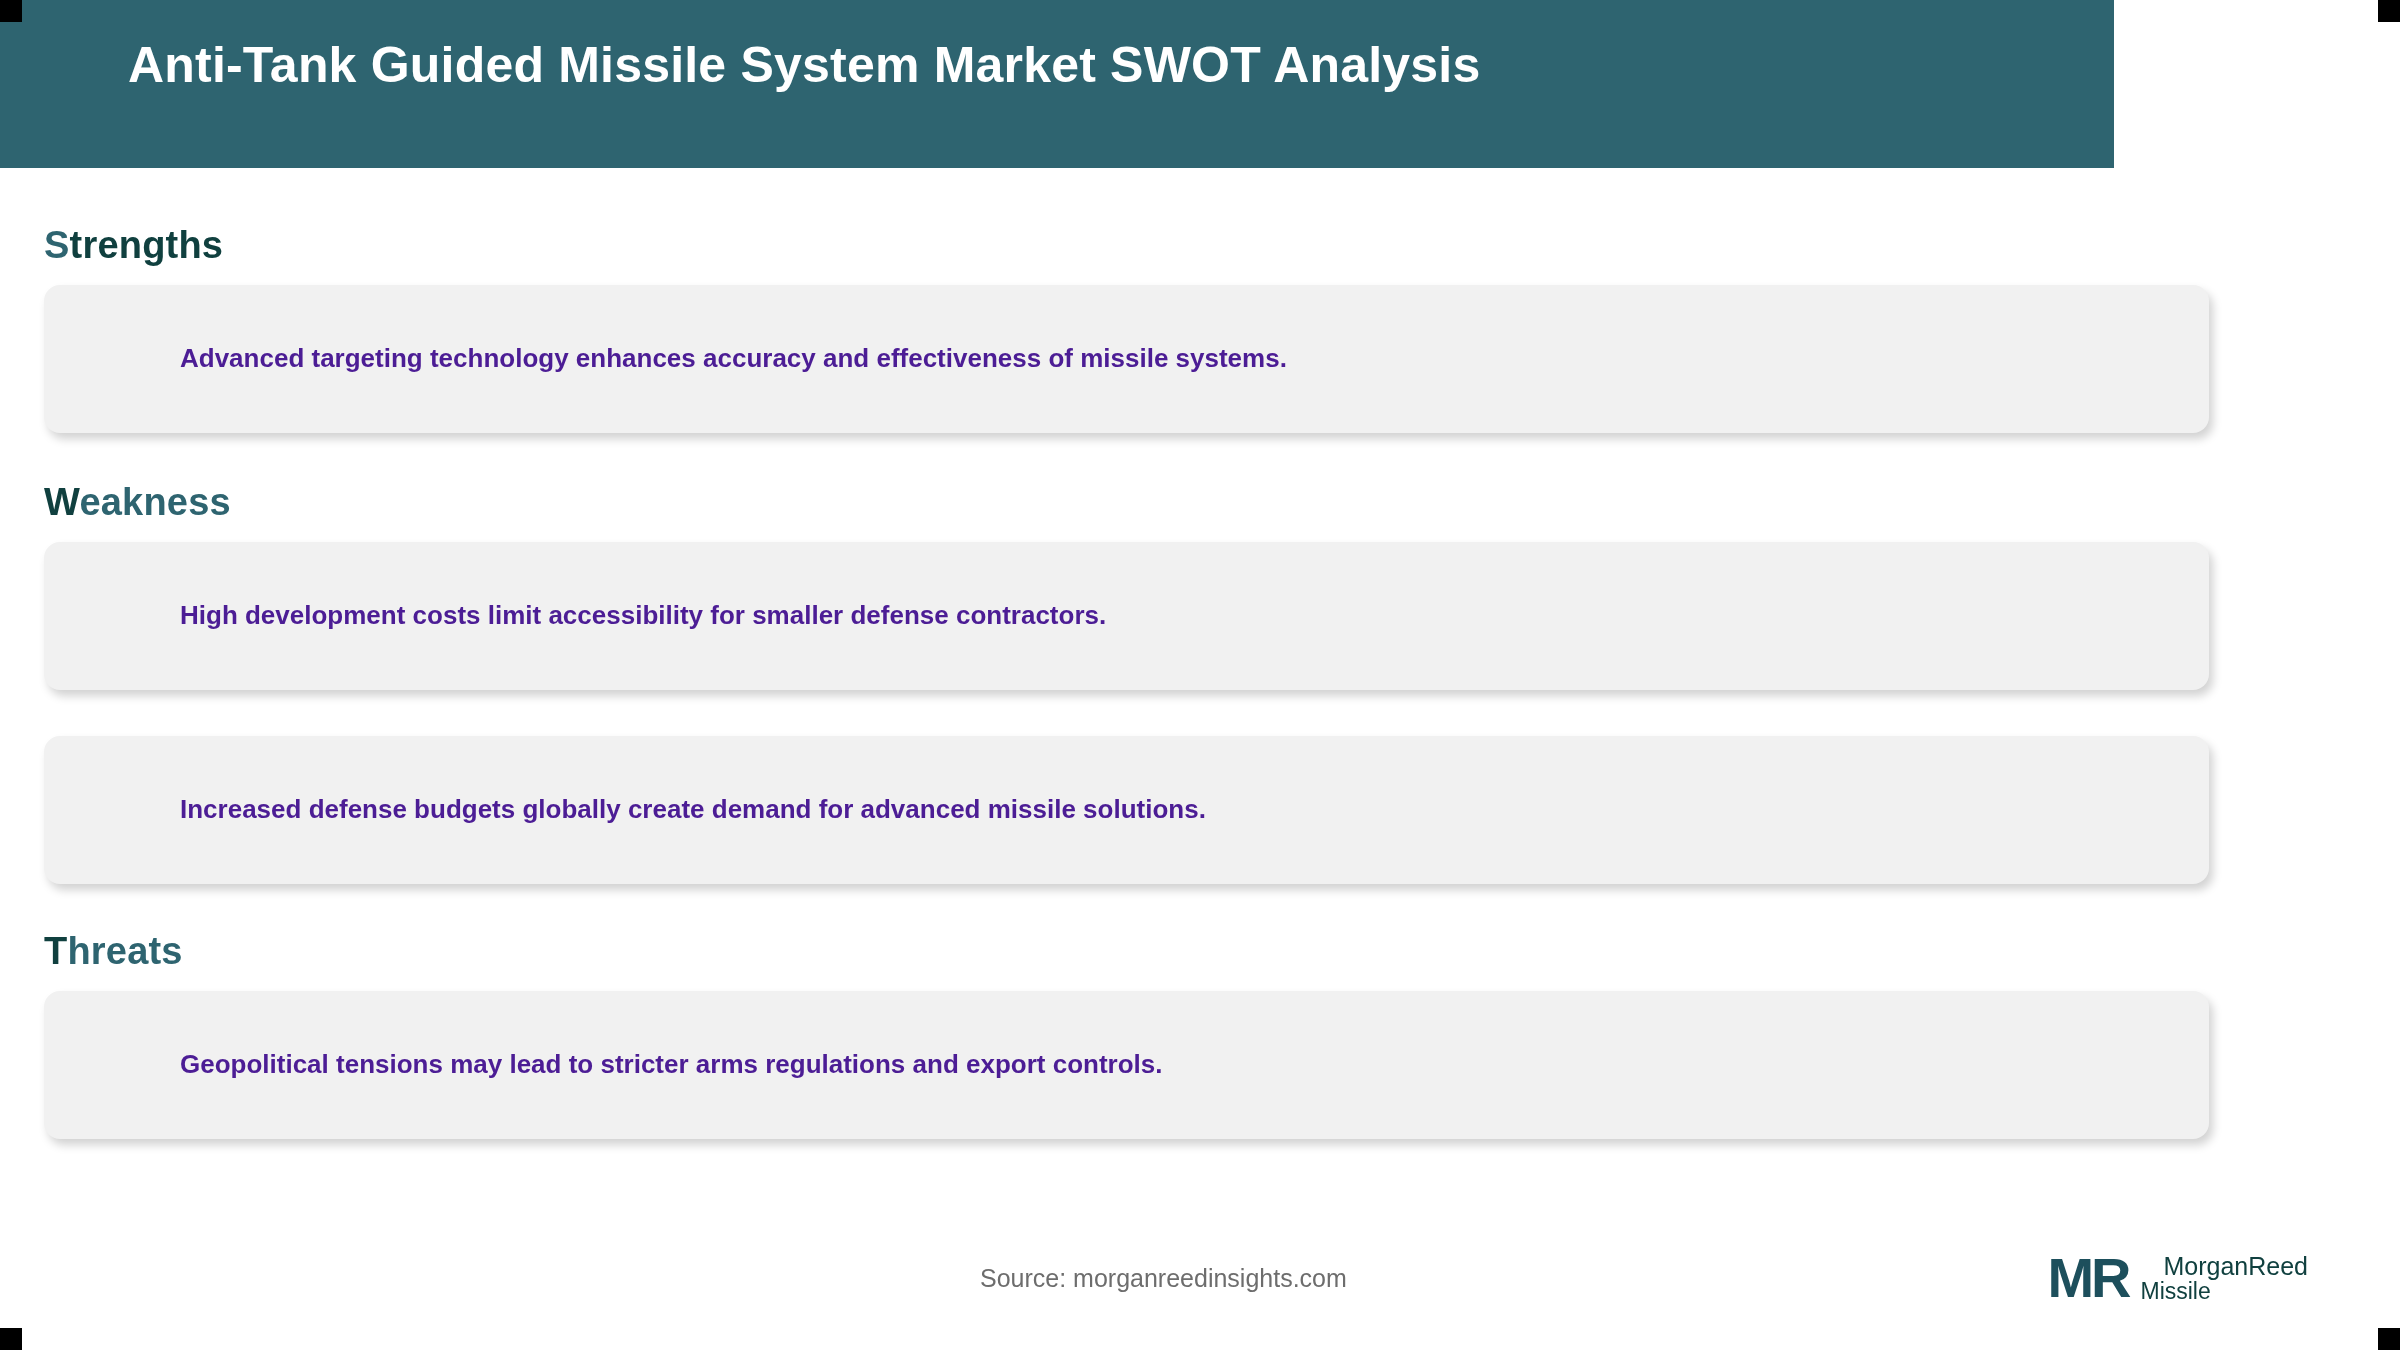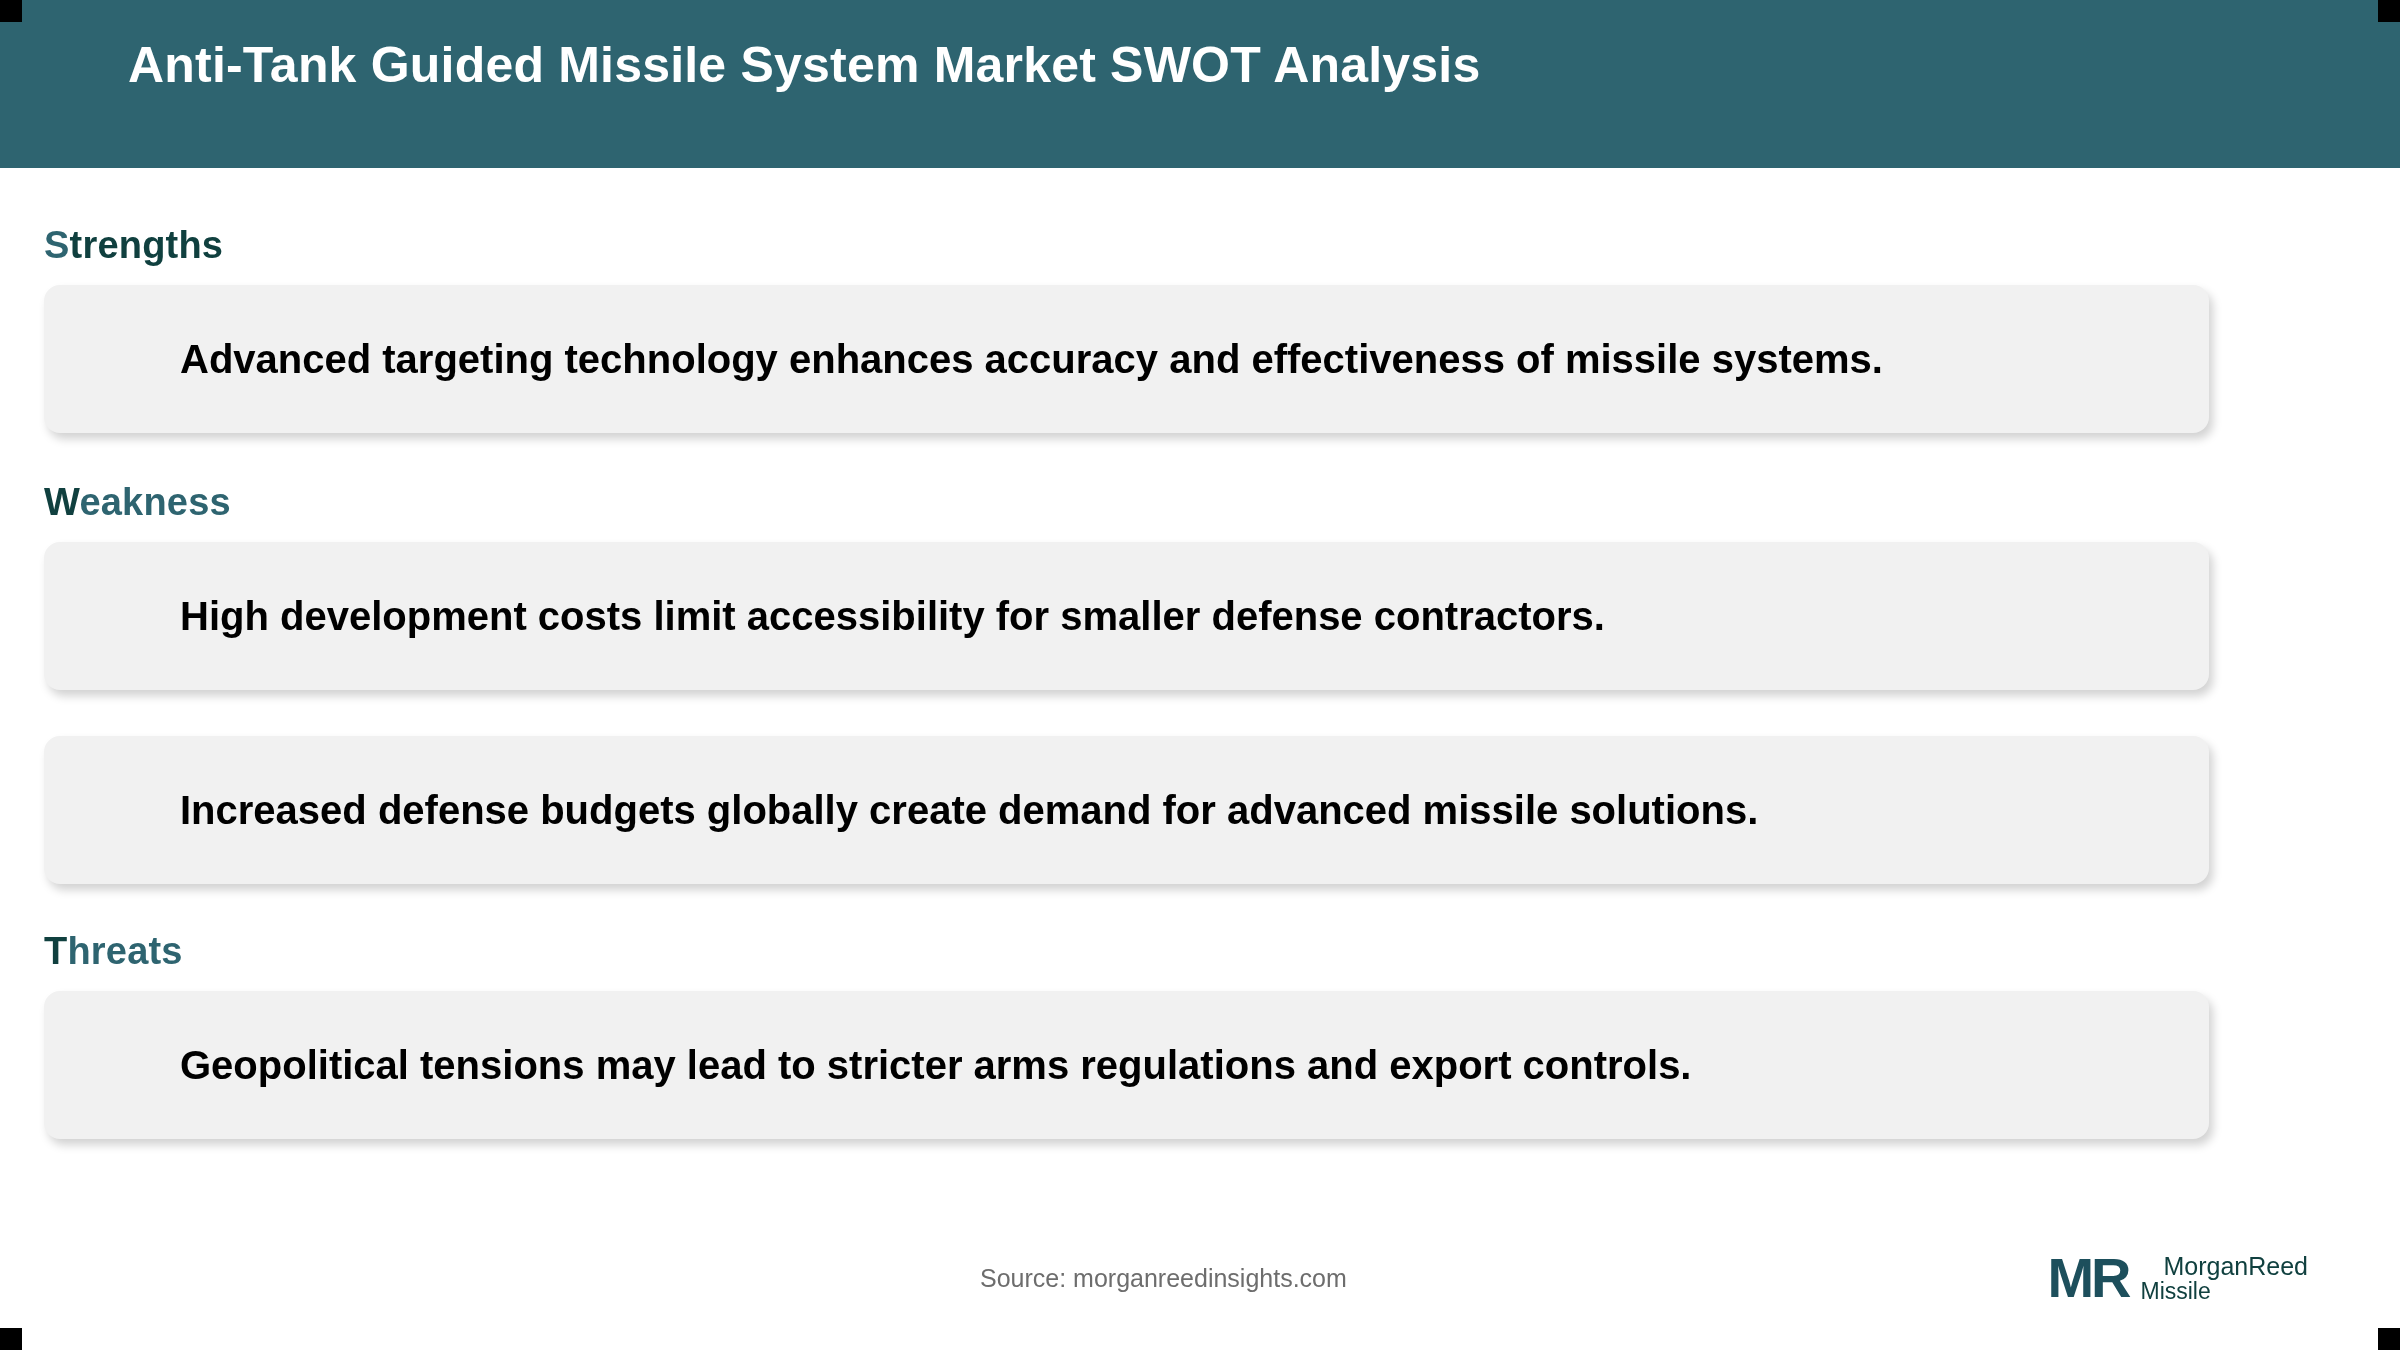--- a/index.html
+++ b/index.html
@@ -31,21 +31,21 @@
   }
   .corner.tl { top: 0; left: 0; }
   .corner.tr { top: 0; right: 0; }
   .corner.bl { bottom: 0; left: 0; }
   .corner.br { bottom: 0; right: 0; }
 
   .header-band {
     position: absolute;
     top: 0;
     left: 0;
-    width: 2400px;
+    width: 2114px;
     height: 168px;
     background: #2e6470;
   }
   .header-title {
     position: absolute;
     top: 36px;
     left: 128px;
     font-size: 50px;
     font-weight: bold;
     color: #ffffff;
@@ -82,23 +82,23 @@
     width: 2165px;
     min-height: 148px;
     background: #f1f1f1;
     border-radius: 16px;
     box-shadow: 4px 6px 10px rgba(0,0,0,0.18);
     box-sizing: border-box;
     display: flex;
     align-items: center;
   }
   .card-text {
-    font-size: 40px;
-    font-weight: bold;
-    color: #000000;
+    font-size: 26px;
+    font-weight: bold;
+    color: #4c1d95;
     padding: 0 60px 0 136px;
     line-height: 1.35;
   }
 
   .sec-strengths { margin-top: 56px; }
   .sec-weakness  { margin-top: 48px; }
   .sec-opportunities { margin-top: 46px; }
   .sec-threats { margin-top: 46px; }
 
   .footer {

